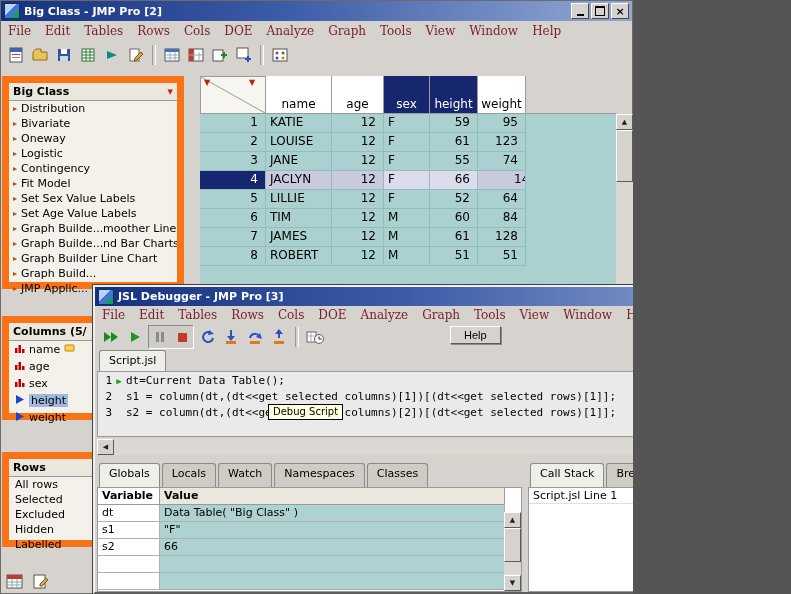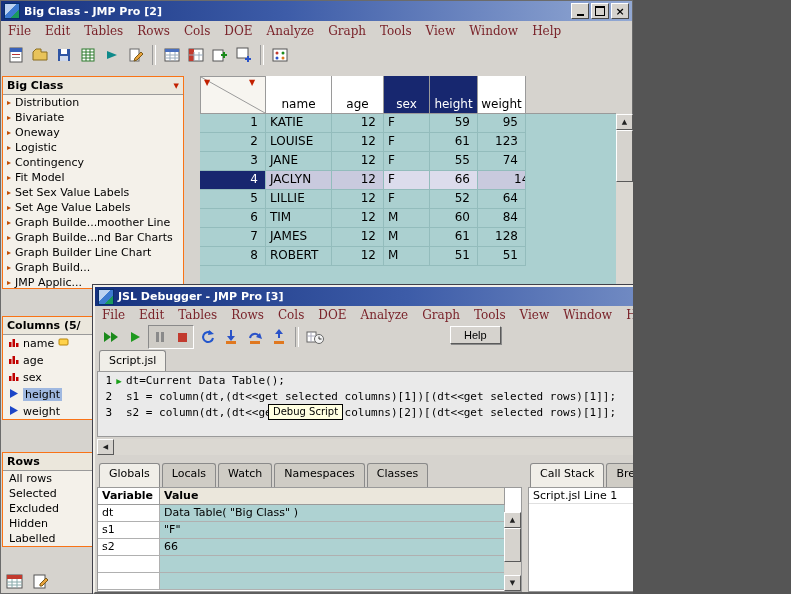--- a/index.html
+++ b/index.html
@@ -27,21 +27,21 @@
   #main-menubar{position:absolute;left:1px;top:21px;right:1px;}
 
   .toolbar{display:flex;align-items:center;}
   #main-toolbar{position:absolute;left:2px;top:41px;right:1px;height:28px;gap:2px;padding-left:3px;}
   .tb-icon{width:22px;height:22px;display:flex;align-items:center;justify-content:center;}
   .tb-sep{width:2px;height:20px;border-left:1px solid #9a9a9a;border-right:1px solid #fff;margin:0 3px;}
   .tb-group{display:flex;border:1px solid;border-color:#8a8a8a #fff #fff #8a8a8a;background:#cfccc6;}
 
   
   #sidebar{position:absolute;left:0;top:72px;width:186px;bottom:0;}
-  .panel{position:absolute;left:2px;width:182px;background:#f4f1ea;border:1px solid #f97316;box-sizing:border-box;}
+  .panel{position:absolute;left:2px;width:182px;background:#f4f1ea;border:7px solid #f97316;box-sizing:border-box;}
   .panel-header{height:17px;background:#ebe7dc;border-bottom:1px solid #9a9a9a;display:flex;align-items:center;
       padding:0 4px;font-weight:bold;}
   .red-tri{margin-left:auto;color:#c22000;font-size:7px;}
   .side-item{height:15px;display:flex;align-items:center;gap:4px;padding-left:4px;white-space:nowrap;overflow:hidden;}
   .bullet{color:#bf4a00;font-size:8px;line-height:1;}
   .col-item{height:17px;display:flex;align-items:center;gap:4px;padding-left:5px;white-space:nowrap;}
   .col-label.selected{background:#9fb8e0;padding:0 2px;}
   .row-item{height:15px;display:flex;align-items:center;padding-left:6px;}
   #bottom-icons{position:absolute;left:3px;bottom:2px;display:flex;gap:4px;}
 

